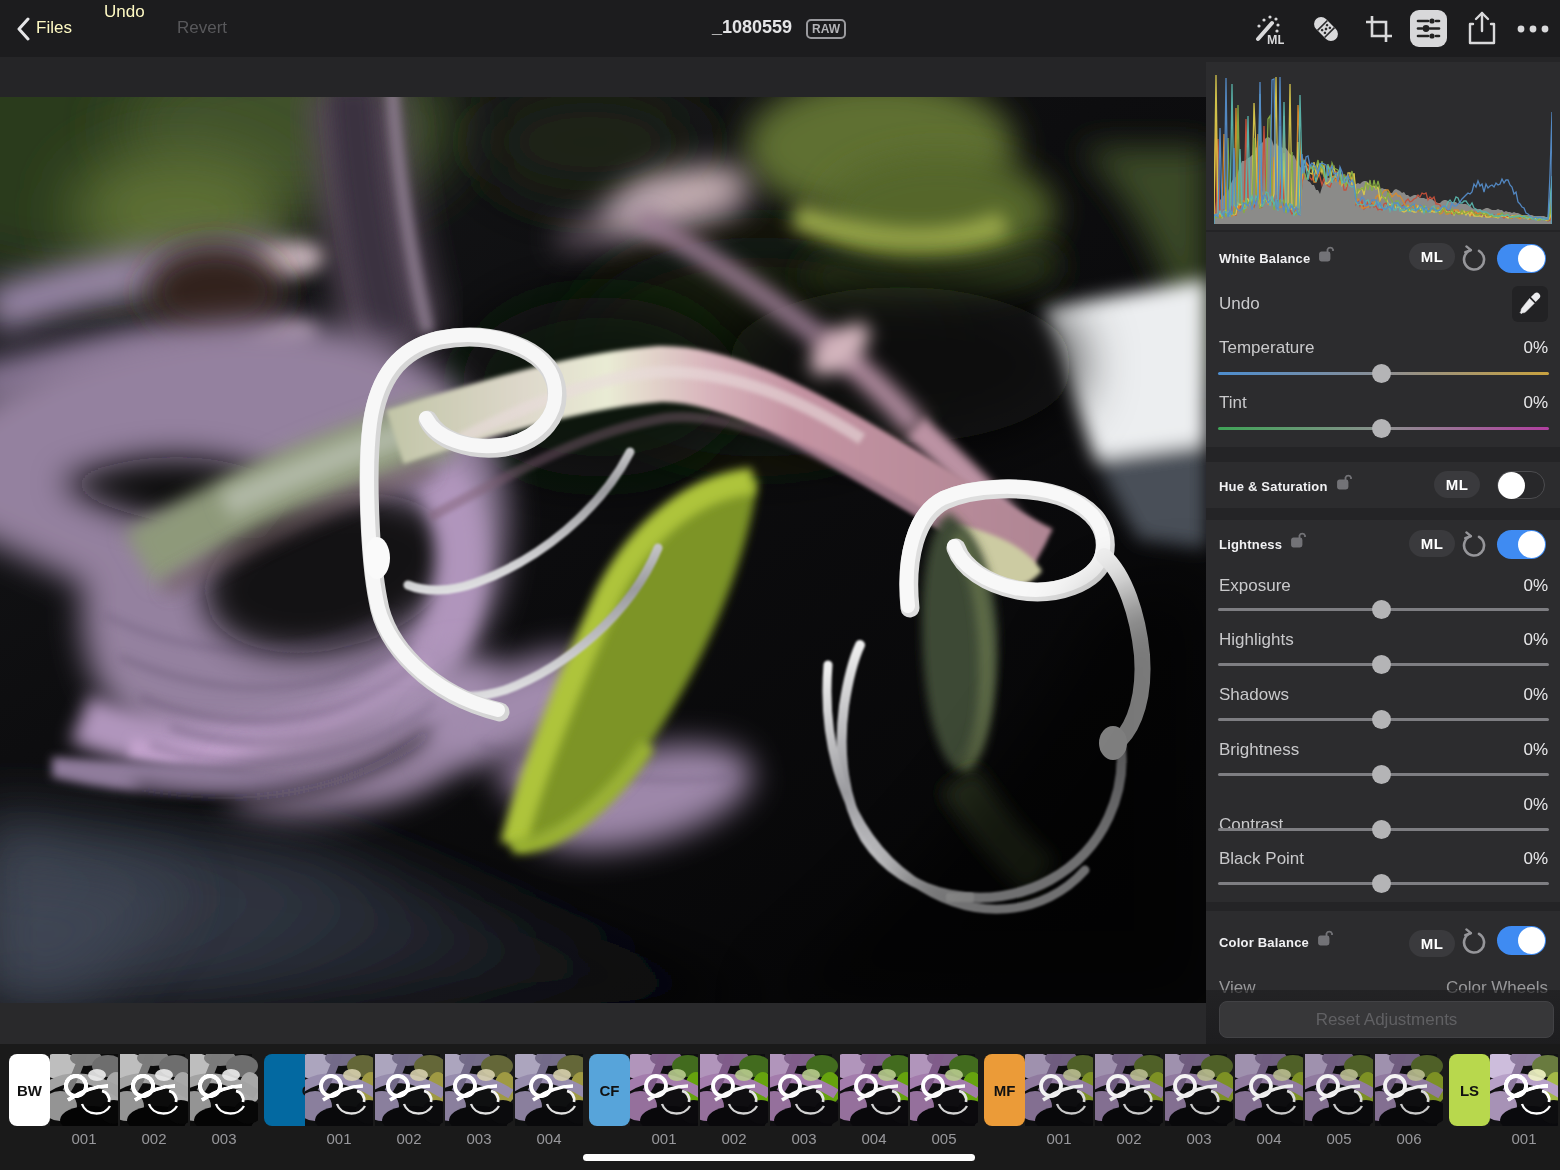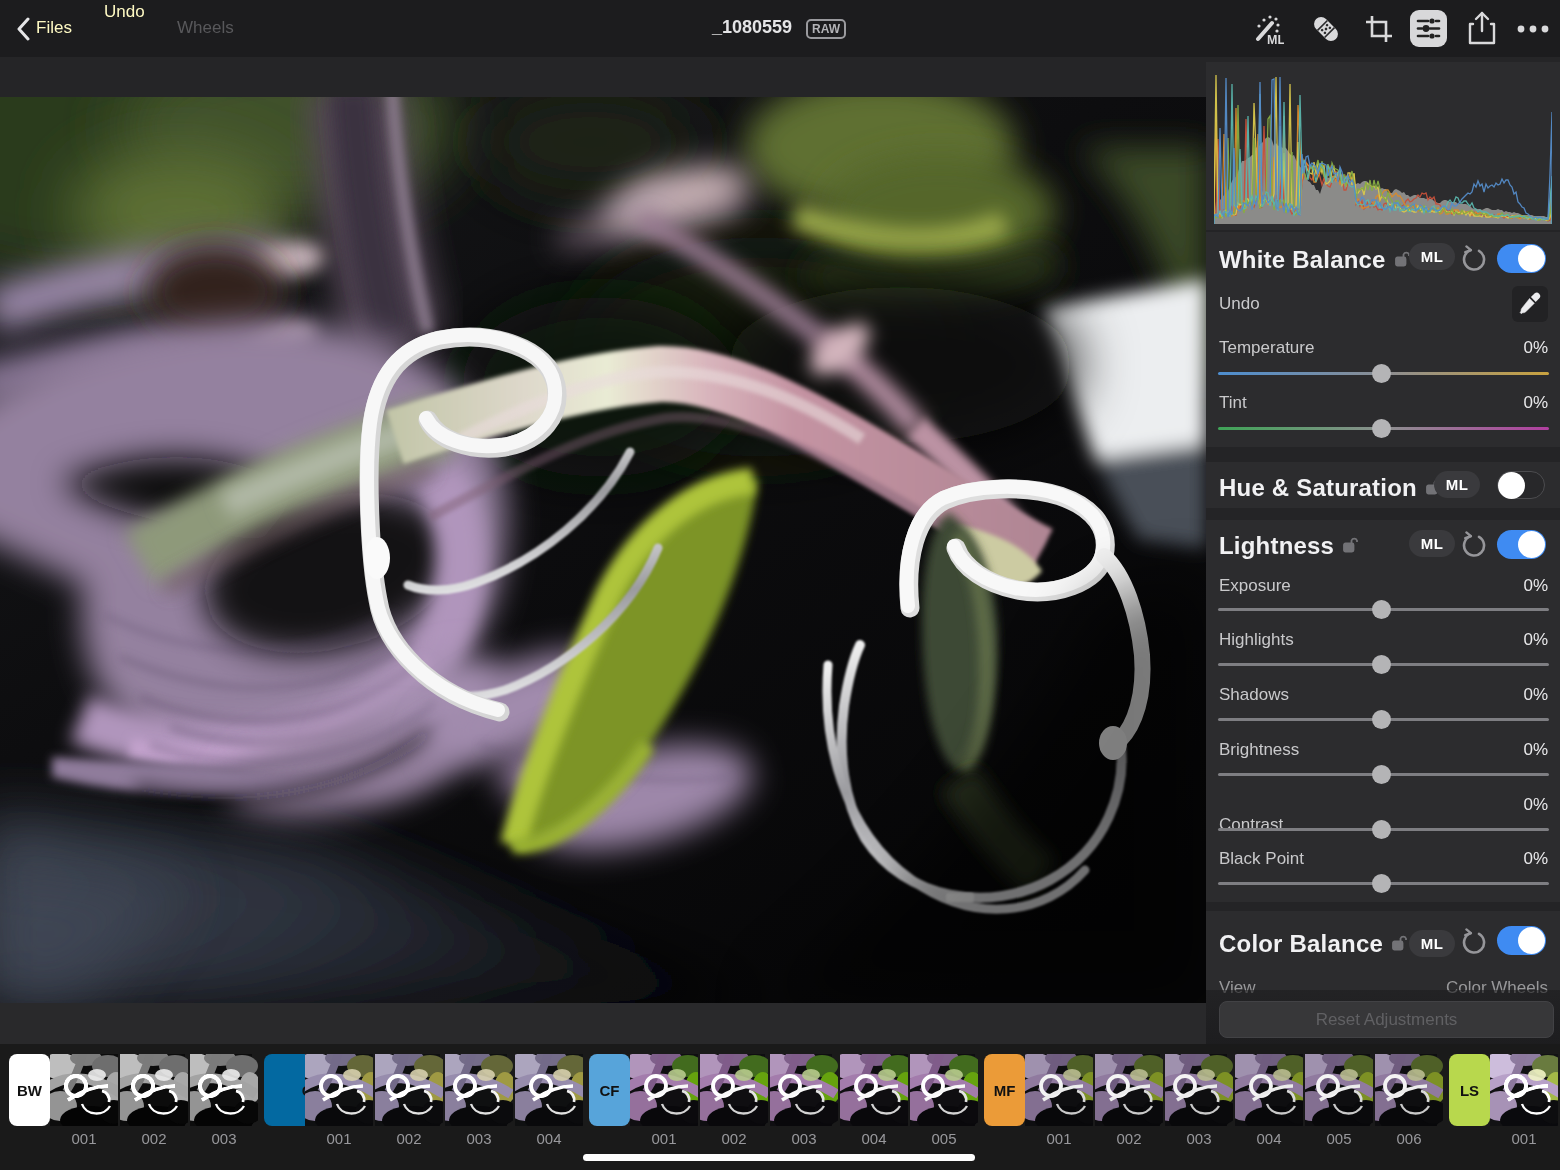--- a/index.html
+++ b/index.html
@@ -5,21 +5,21 @@
   html,body{margin:0;padding:0;background:#1e1e1f;width:1560px;height:1170px;overflow:hidden;
     font-family:"Liberation Sans",sans-serif;-webkit-font-smoothing:antialiased;}
   .abs{position:absolute;}
   #topbar{position:absolute;left:0;top:0;width:1560px;height:57px;background:#1c1c1e;}
   #substrip{position:absolute;left:0;top:57px;width:1560px;height:40px;background:#252527;}
   #photo{position:absolute;left:0;top:97px;width:1206px;height:906px;background:#0b0b0d;}
   #belowstrip{position:absolute;left:0;top:1003px;width:1560px;height:41px;background:#29292b;}
   #filmstrip{position:absolute;left:0;top:1044px;width:1560px;height:126px;background:#1a1a1a;}
   #panel{position:absolute;left:1206px;top:62px;width:354px;height:982px;background:#242426;}
   .sect{position:absolute;left:0;width:354px;background:#2c2c2e;}
-  .stitle{position:absolute;left:13px;font-size:24px;font-weight:bold;color:#f1f1f3;letter-spacing:.2px;}
+  .stitle{position:absolute;left:13px;font-size:13px;font-weight:bold;color:#f1f1f3;letter-spacing:.2px;}
   .rlabel{position:absolute;left:13px;font-size:17px;color:#c9c9cb;}
   .rvalue{position:absolute;right:12px;font-size:17px;color:#e9e9eb;}
   .mlpill{position:absolute;width:46px;height:27px;border-radius:14px;background:#3a3a3d;color:#fff;
      font-size:15px;font-weight:bold;text-align:center;line-height:27px;letter-spacing:.3px;}
   .toggle{position:absolute;width:49px;height:29px;border-radius:15px;}
   .ton{background:#3f8bf2;}
   .toff{background:#28282a;border:1.5px solid #4c4c4f;width:46px;height:26px;}
   .knob{position:absolute;top:1px;width:27px;height:27px;border-radius:14px;background:#fff;}
   .ton .knob{right:1.5px;}
   .toff .knob{left:0px;top:-0.5px;}
@@ -192,21 +192,21 @@
   <path d="M1206,480 L1206,906 L760,906 C900,800 1050,620 1100,500 Z" fill="#050506" opacity="0.5" filter="url(#b30)"></path>
 </svg>
 </div>
 
 <div id="topbar">
   <svg class="abs" style="left:16px;top:17px" width="14" height="24" viewBox="0 0 14 24">
     <path d="M12,2 L3,12 L12,22" stroke="#e6e6e8" stroke-width="3" fill="none" stroke-linecap="round" stroke-linejoin="round"></path>
   </svg>
   <div class="abs tbtxt" style="left:36px;top:18px;">Files</div>
   <div class="abs tbtxt" style="left:104px;top:2px;">Undo</div>
-  <div class="abs tbtxt" style="left:177px;top:18px;color:#58585b;">Wheels</div>
+  <div class="abs tbtxt" style="left:177px;top:18px;color:#58585b;">Revert</div>
   <div class="abs tbtxt" style="left:712px;top:17px;font-weight:bold;font-size:18px;color:#e4e4e6;">_1080559</div>
   <div class="abs" style="left:806px;top:19px;border:2px solid #9a9a9e;border-radius:5px;color:#b3b3b7;
        font-size:12px;font-weight:bold;padding:0px 4px;line-height:16px;">RAW</div>
 
   <svg class="abs" style="left:1252px;top:13px" width="32" height="32" viewBox="0 0 32 32">
     <g stroke="#d9d9db" fill="#d9d9db">
       <path d="M6,26 L20,10" stroke-width="4" stroke-linecap="round" fill="none"></path>
       <circle cx="12" cy="7" r="1.6" stroke="none"></circle>
         <circle cx="18" cy="4" r="1.6" stroke="none"></circle>
       <circle cx="24" cy="6" r="1.6" stroke="none"></circle>

